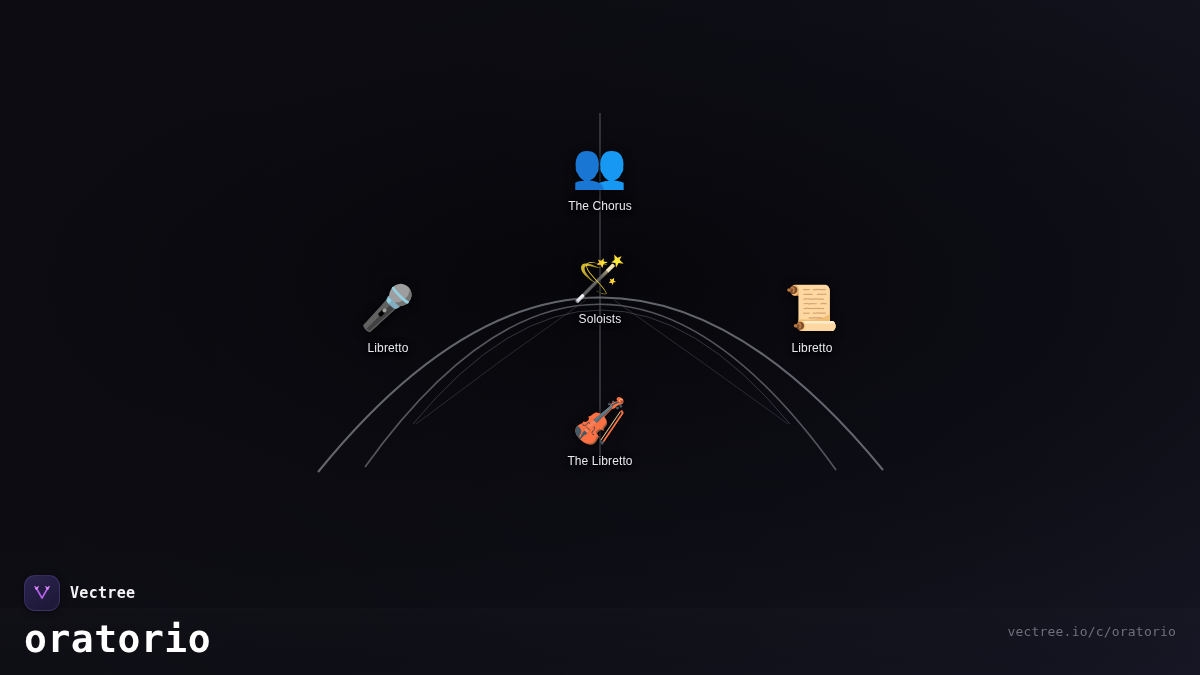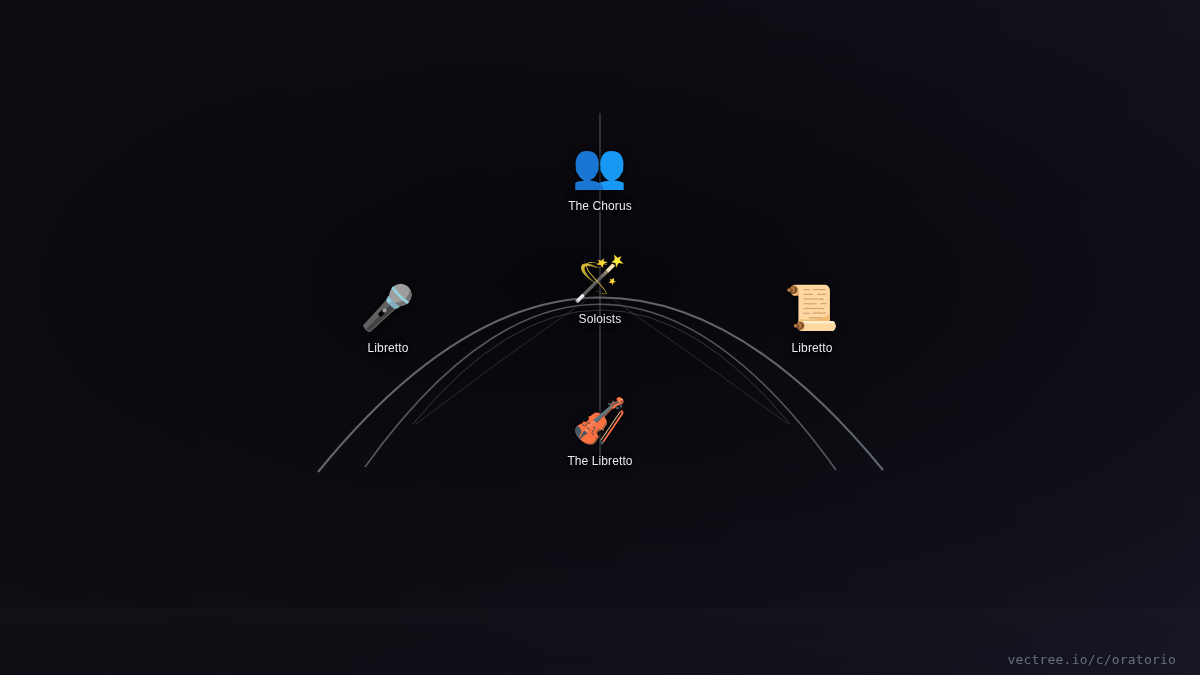--- a/index.html
+++ b/index.html
@@ -117,21 +117,20 @@
     line-height: 44px;
   }
   #site-url {
     position: absolute;
     right: 24px;
     top: 624px;
     font-family: "DejaVu Sans Mono", "Liberation Mono", monospace;
     font-size: 13px;
     color: #6d6f7c;
     letter-spacing: 0.2px;
-    margin-top: 28px;
   }
 </style>
 </head>
 <body>
 
 <div id="canvas">
 
   <div id="lower-band"></div>
 
   <svg id="graph-edges" viewBox="0 0 1200 675" width="1200" height="675" xmlns="http://www.w3.org/2000/svg">
@@ -166,16 +165,31 @@
   <div class="node" style="left:812px; top:320px;">
     <span class="node-icon">📜</span>
     <span class="node-label">Libretto</span>
   </div>
 
   <div class="node" style="left:600px; top:433px;">
     <span class="node-icon">🎻</span>
     <span class="node-label">The Libretto</span>
   </div>
 
+  <div id="brand-block">
+    <div id="brand-row">
+      <span id="brand-logo">
+        <svg width="20" height="20" viewBox="0 0 24 24" xmlns="http://www.w3.org/2000/svg">
+          <path d="M5.4 6.6 L12 18.2 L18.6 6.6" fill="none" stroke="#b45fe8" stroke-width="2.1" stroke-linecap="round" stroke-linejoin="round"></path>
+          <path d="M5.4 6.6 L3.6 4.2 M5.4 6.6 L7.6 4.4" fill="none" stroke="#d07ff5" stroke-width="1.5" stroke-linecap="round"></path>
+          <path d="M18.6 6.6 L16.5 4.4 M18.6 6.6 L20.6 4.2" fill="none" stroke="#d07ff5" stroke-width="1.5" stroke-linecap="round"></path>
+          <circle cx="5.4" cy="6.6" r="1.5" fill="#e08cff"></circle>
+          <circle cx="18.6" cy="6.6" r="1.5" fill="#e08cff"></circle>
+        </svg>
+      </span>
+      <span id="brand-name">Vectree</span>
+    </div>
+    <div id="page-title">oratorio</div>
+  </div>
 
   <div id="site-url">vectree.io/c/oratorio</div>
 
 </div>
 
 </body></html>

